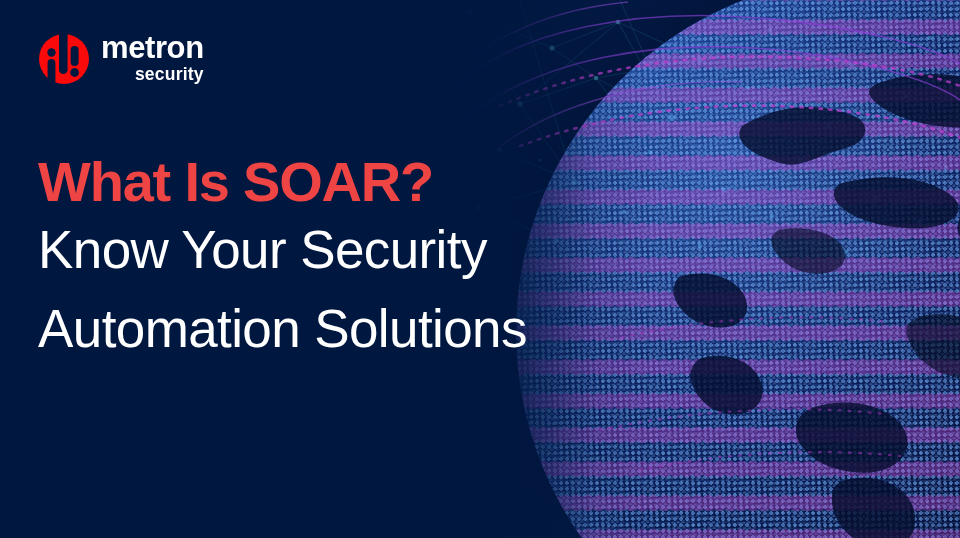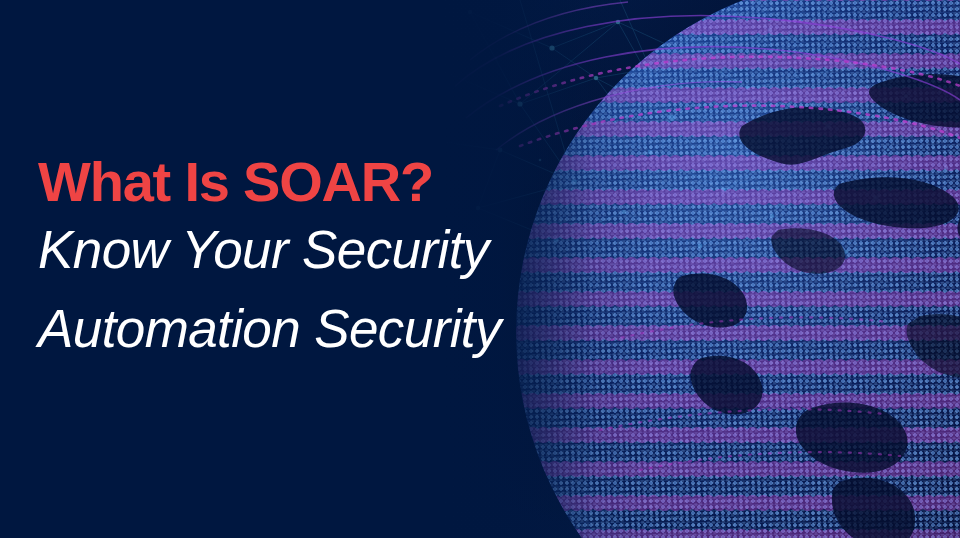--- a/index.html
+++ b/index.html
@@ -150,21 +150,20 @@
     letter-spacing:-1.2px;
     white-space:nowrap;
   }
   .title-sub {
     color:#ffffff;
     font-size:53px;
     font-weight:300;
     line-height:1.48;
     letter-spacing:-.6px;
     white-space:nowrap;
-    font-style:italic;
   }
 </style>
 </head>
 <body>
 
 <div id="banner">
 
   <div class="layer bg-base"></div>
 
   <div class="layer mesh">
@@ -286,20 +285,38 @@
         <path d="M612 340 C700 318 800 312 888 322" fill="none"></path>
         <path d="M600 430 C692 410 796 404 884 414" fill="none"></path>
         <path d="M640 470 C724 452 820 448 900 456" fill="none"></path>
       </g>
     </svg>
   </div>
 
   <div class="layer fade-left"></div>
   <div class="layer vignette"></div>
 
+  <div class="logo">
+    <svg class="logo-mark" viewBox="0 0 52 56">
+      <circle cx="26" cy="29" r="25" fill="#FA0A0A"></circle>
+
+      <circle cx="13.5" cy="22.5" r="4.2" fill="#001740"></circle>
+      <rect x="9.6" y="29" width="7.8" height="26" rx="3.9" fill="#001740"></rect>
+
+      <rect x="21" y="0" width="8.6" height="44" rx="4.3" fill="#001740"></rect>
+
+      <rect x="32.6" y="16" width="8" height="20" rx="4" fill="#001740"></rect>
+
+      <circle cx="36.6" cy="42.5" r="4.4" fill="#001740"></circle>
+    </svg>
+    <div class="logo-text">
+      <span class="logo-word">metron</span>
+      <span class="logo-sub">security</span>
+    </div>
+  </div>
 
   <div class="headline">
     <div class="title-main">What Is SOAR?</div>
     <div class="title-sub">Know Your Security</div>
-    <div class="title-sub">Automation Security</div>
+    <div class="title-sub">Automation Solutions</div>
   </div>
 
 </div>
 
 </body></html>

